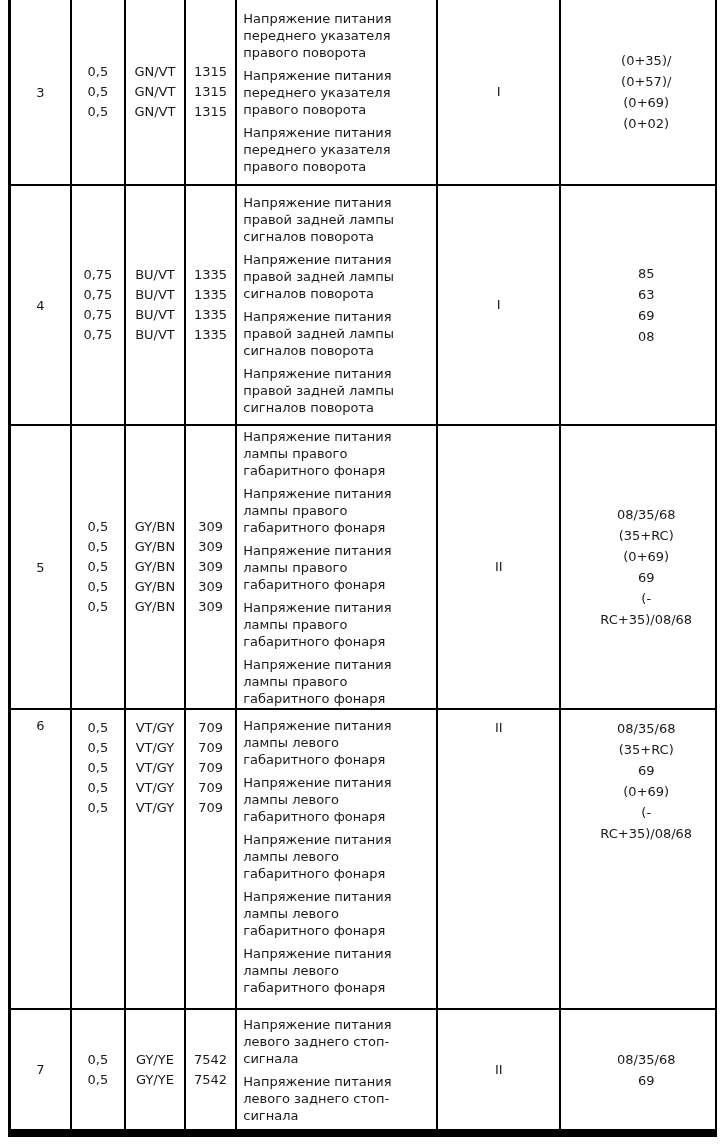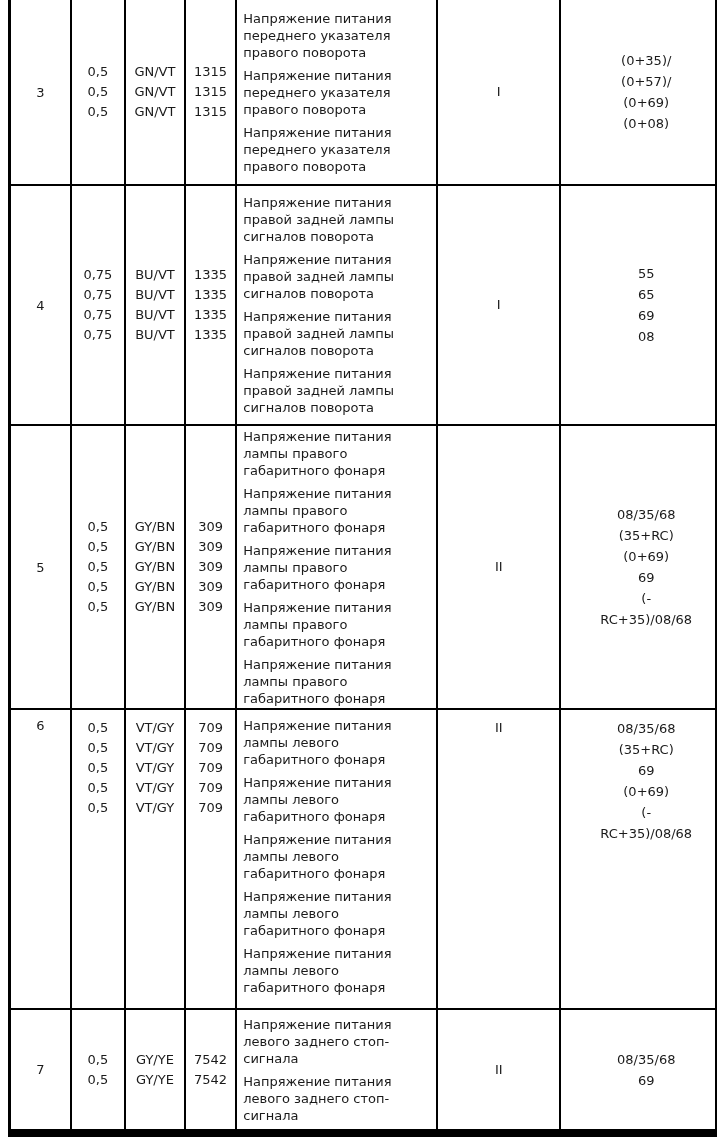--- a/index.html
+++ b/index.html
@@ -96,21 +96,21 @@
 правого поворота</div>
           <div class="line">Напряжение питания
 переднего указателя
 правого поворота</div>
         </div>
       <div class="cell c6">I</div>
       <div class="cell c7">
           <div class="line">(0+35)/</div>
           <div class="line">(0+57)/</div>
           <div class="line">(0+69)</div>
-          <div class="line">(0+08)</div>
+          <div class="line">(0+02)</div>
         </div>
     </div>
 
     <div class="row r1">
       <div class="cell c1">4</div>
       <div class="cell c2">
           <div class="line">0,75</div>
           <div class="line">0,75</div>
           <div class="line">0,75</div>
           <div class="line">0,75</div>
@@ -136,22 +136,22 @@
 сигналов поворота</div>
           <div class="line">Напряжение питания
 правой задней лампы
 сигналов поворота</div>
           <div class="line">Напряжение питания
 правой задней лампы
 сигналов поворота</div>
         </div>
       <div class="cell c6">I</div>
       <div class="cell c7">
-          <div class="line">55</div>
-          <div class="line">65</div>
+          <div class="line">85</div>
+          <div class="line">63</div>
           <div class="line">69</div>
           <div class="line">08</div>
         </div>
     </div>
 
     <div class="row r2">
       <div class="cell c1">5</div>
       <div class="cell c2">
           <div class="line">0,5</div>
           <div class="line">0,5</div>

